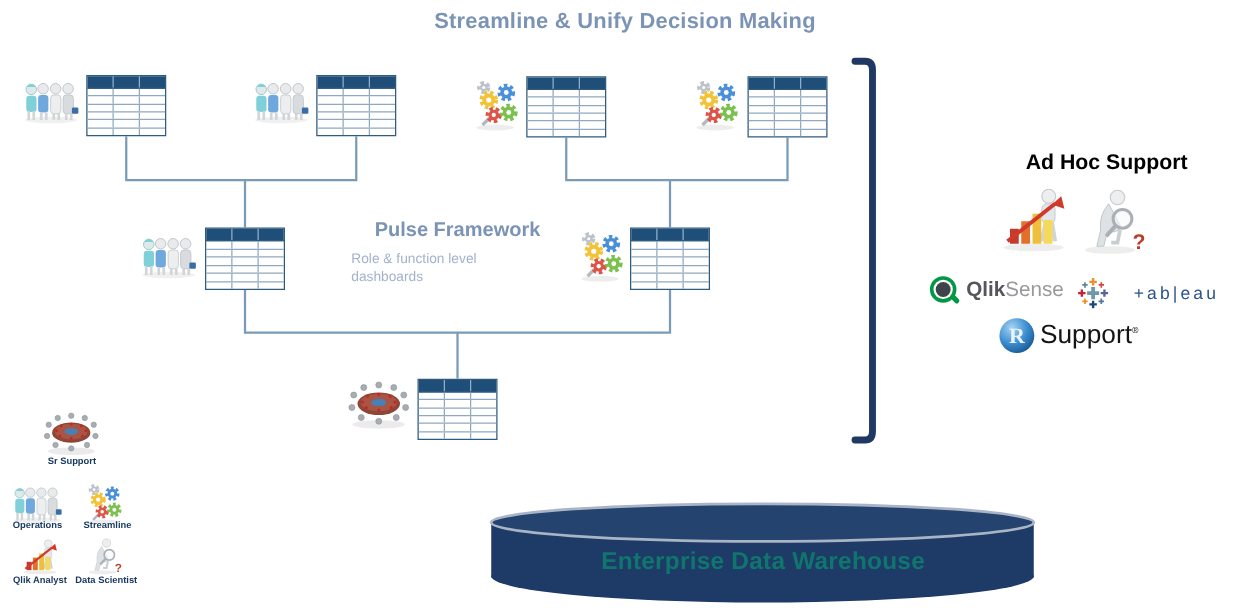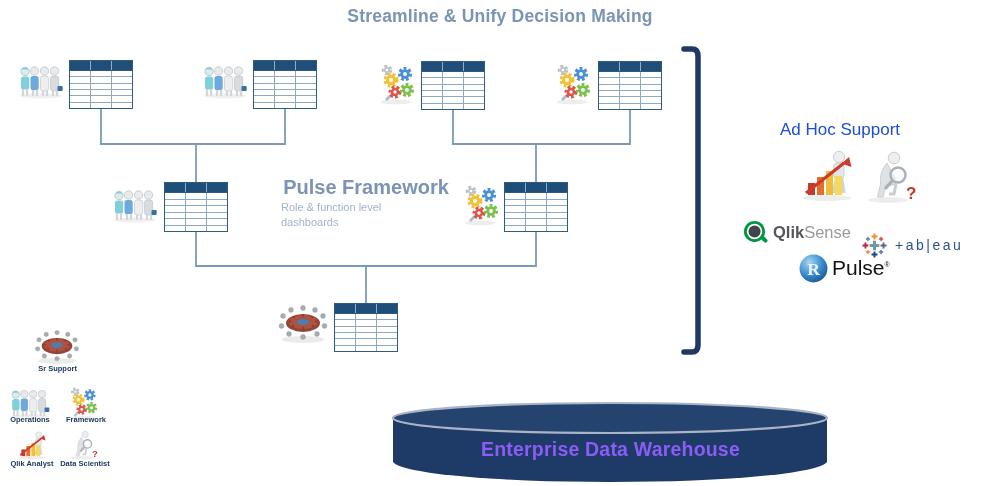--- a/index.html
+++ b/index.html
@@ -19,39 +19,39 @@
   .mt-header span:last-child{border-right:none;}
   .mt-row{display:flex;flex:1;border-bottom:1px solid #8fa9c0;}
   .mt-row:last-child{border-bottom:none;}
   .mt-row span{flex:1;border-right:1px solid #8fa9c0;}
   .mt-row span:last-child{border-right:none;}
 
   .icon-box{position:absolute;}
   .icon-box svg{width:100%;height:100%;display:block;}
 
   .pulse-title{left:266px;top:176px;width:200px;text-align:center;
-               font-size:20px;font-weight:bold;color:#7b93b5;}
+               font-size:16px;font-weight:bold;color:#7b93b5;}
   .pulse-sub{left:281px;top:200px;width:170px;text-align:left;
              font-size:11px;color:#a3b2cc;line-height:1.35;}
 
-  .adhoc-title{left:780px;top:120px;width:170px;text-align:left;
-               font-size:17px;font-weight:normal;color:#1d4ed8;}
+  .adhoc-title{left:780px;top:120px;width:170px;text-align:right;
+               font-size:17px;font-weight:bold;color:#000000;}
 
   .logo-row{display:flex;align-items:center;}
   .qlik-logo{left:742px;top:218px;height:28px;gap:4px;}
   .qlik-word{font-size:16.5px;color:#54565b;font-weight:bold;}
   .qlik-word .lite{font-weight:400;color:#97999c;}
-  .tableau-logo{left:862px;top:232px;height:26px;gap:8px;}
+  .tableau-logo{left:862px;top:221px;height:26px;gap:20px;}
   .tableau-word{font-size:14px;letter-spacing:2.5px;color:#2a5487;font-weight:500;}
   .rstudio-logo{left:798px;top:252px;height:32px;gap:3px;}
   .rstudio-word{font-size:21px;color:#141414;}
   .rstudio-word sup{font-size:7px;}
 
   .edw-label{left:393px;top:438px;width:435px;text-align:center;
-             font-size:19.5px;font-weight:bold;color:#8b5cf6;letter-spacing:.2px;}
+             font-size:19.5px;font-weight:bold;color:#0f766e;letter-spacing:.2px;}
 
   .legend-label{position:absolute;text-align:center;font-size:7.5px;font-weight:bold;color:#17375e;}
 </style>
 </head>
 <body>
 
 <div id="canvas">
 
   <svg id="shapes" viewBox="0 0 1000 486">
     <g fill="none" stroke="#7a9bb8" stroke-width="1.8">
@@ -573,21 +573,21 @@
       <defs>
         <radialGradient id="rsg" cx="35%" cy="28%" r="80%">
           <stop offset="0%" stop-color="#a6d4f2"></stop>
           <stop offset="55%" stop-color="#3d8fd1"></stop>
           <stop offset="100%" stop-color="#17548f"></stop>
         </radialGradient>
       </defs>
       <circle cx="15" cy="15" r="13.5" fill="url(#rsg)"></circle>
       <text x="15" y="21" text-anchor="middle" font-family="Liberation Serif, serif" font-size="17" font-weight="bold" fill="#eaf3fb">R</text>
     </svg>
-    <span class="rstudio-word"><span>Pulse</span><sup>®</sup></span>
+    <span class="rstudio-word"><span>Support</span><sup>®</sup></span>
   </div>
 
   <div class="abs edw-label">Enterprise Data Warehouse</div>
 
   <div class="icon-box" style="left:32px;top:329px;width:50px;height:36px;">
       <svg viewBox="0 0 52 40">
     <ellipse cx="26" cy="35.5" rx="21" ry="3.4" fill="#000" opacity="0.08"></ellipse>
     <g fill="#a7adb3" stroke="#8d949a" stroke-width="0.5">
       <circle cx="26" cy="4" r="2.4"></circle>
           <circle cx="14" cy="6" r="2.4"></circle>
@@ -657,21 +657,21 @@
           <circle cx="17" cy="29" r="4.2" fill="#e05348"></circle>
           <circle cx="17" cy="29" r="1.7142857142857144" fill="#fff"></circle>
         </g>
     <g>
           <circle cx="29" cy="27" r="5.4" fill="none" stroke="#7cc14e" stroke-width="3.4" stroke-dasharray="2.6 2.1"></circle>
           <circle cx="29" cy="27" r="4.800000000000001" fill="#7cc14e"></circle>
           <circle cx="29" cy="27" r="1.9285714285714288" fill="#fff"></circle>
         </g>
   </svg>
     </div>
-  <div class="legend-label" style="left:55px;top:415px;width:62px;">Framework</div>
+  <div class="legend-label" style="left:55px;top:415px;width:62px;">Streamline</div>
   <div class="icon-box" style="left:12px;top:430px;width:42px;height:30px;">
       <svg viewBox="0 0 58 54">
     <ellipse cx="27" cy="50" rx="24" ry="3" fill="#000" opacity="0.07"></ellipse>
     <circle cx="39" cy="9" r="5.6" fill="#eceef0" stroke="#c6cacd" stroke-width="0.9"></circle>
     <rect x="33.5" y="15" width="10.5" height="16" rx="4" fill="#e3e6e8" stroke="#c6cacd" stroke-width="0.8"></rect>
     <path d="M36.5,30 l-3,15 M41.5,30 l2.5,15" stroke="#d0d4d7" stroke-width="3.4" fill="none"></path>
     <rect x="8" y="35" width="7" height="12" fill="#c23b2e"></rect>
     <rect x="17" y="29" width="7" height="18" fill="#e2702a"></rect>
     <rect x="26" y="23" width="7" height="24" fill="#efbf3c"></rect>
     <rect x="35" y="28" width="7" height="19" fill="#f5d95c"></rect>

